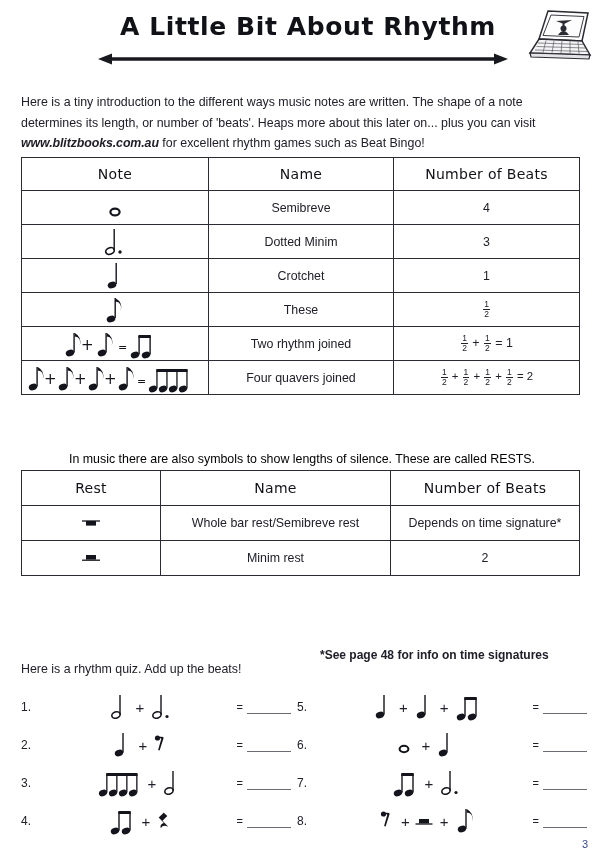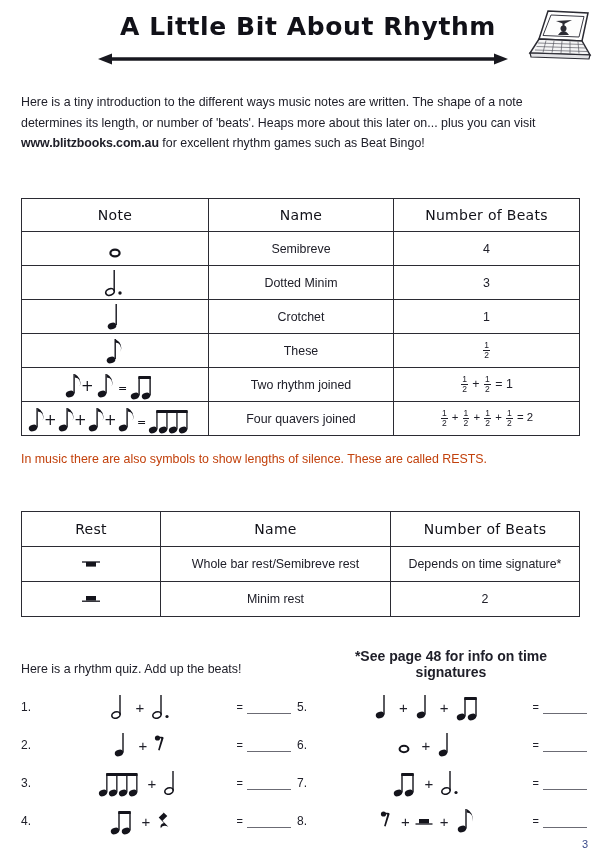--- a/index.html
+++ b/index.html
@@ -47,28 +47,27 @@
 
   
   #intro-text {
     position: absolute;
     left: 21px; top: 80px;
     width: 562px;
     font-size: 12.4px;
     line-height: 20.5px;
     color: #20202a;
   }
-  #intro-text b { font-weight: bold; letter-spacing: -0.1px; }
+  #intro-text b { font-weight: bold; letter-spacing: -0.1px; font-style: italic; }
 
   
   table.sheet {
     position: absolute;
     border-collapse: collapse;
     table-layout: fixed;
-    margin-top: 41px;
   }
   table.sheet td, table.sheet th {
     border: 1px solid #2b2b33;
     text-align: center;
     vertical-align: middle;
     font-weight: normal;
     padding: 0;
   }
   .col-head {
     font-family: "DejaVu Sans", sans-serif;
@@ -89,30 +88,31 @@
 
   #notes-table { left: 21px; top: 157px; width: 558px; }
   #rests-table { left: 21px; top: 470px; width: 558px; }
 
   
   #rests-text {
     position: absolute;
     left: 21px; top: 440px;
     width: 562px;
     font-size: 12.4px;
-    color: #c2410c;
+    color: #000000;
+    text-align: center;
   }
 
   
   #footnote {
     position: absolute;
     left: 320px; top: 648px;
     width: 262px;
-    text-align: center;
-    font-size: 14px;
+    text-align: left;
+    font-size: 12px;
     font-weight: bold;
     color: #20202a;
   }
 
   
   #quiz-heading {
     position: absolute;
     left: 21px; top: 662px;
     font-size: 12.4px;
     color: #20202a;

